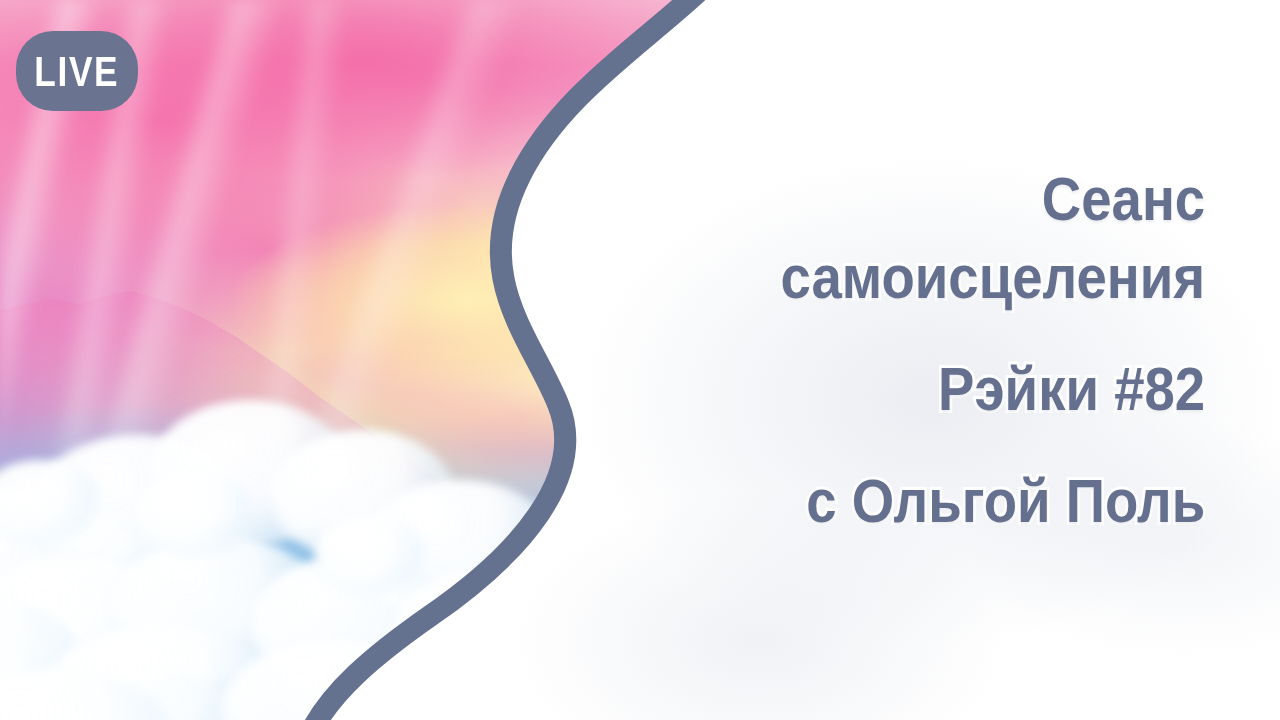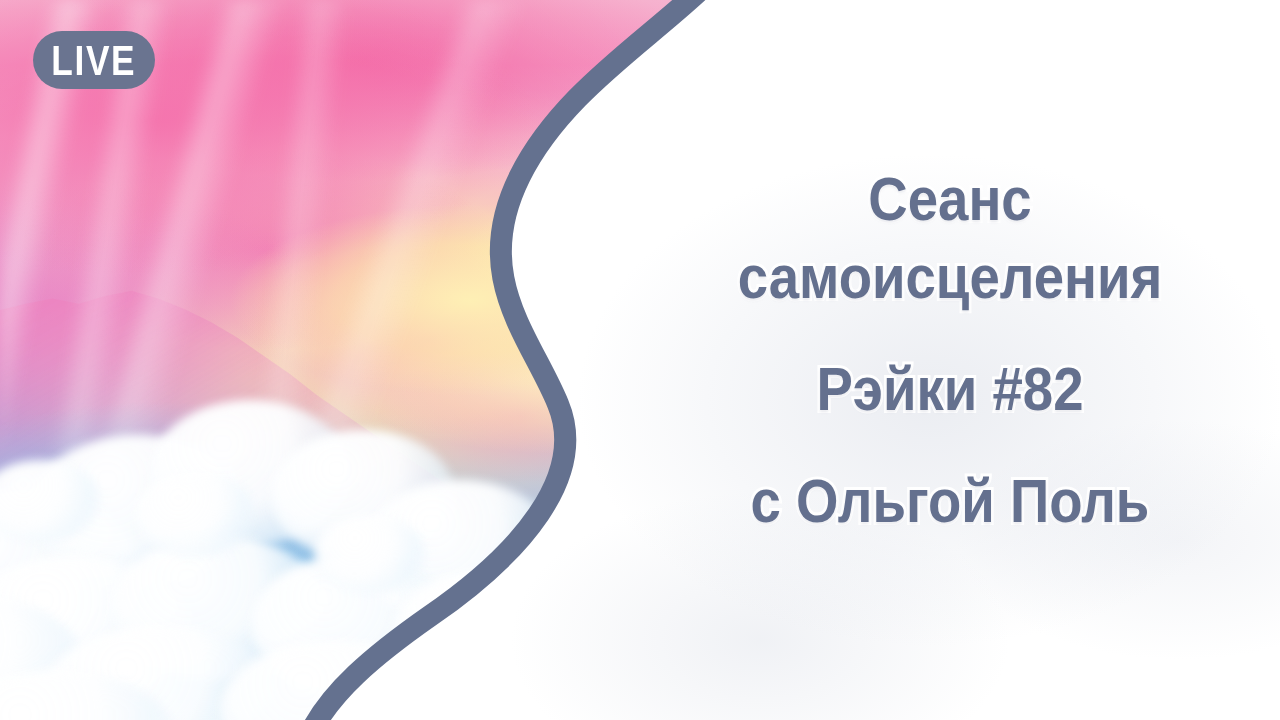--- a/index.html
+++ b/index.html
@@ -160,24 +160,24 @@
     position: absolute;
     inset: 0;
     width: 1280px;
     height: 720px;
     pointer-events: none;
   }
 
   
   .live-badge {
     position: absolute;
-    left: 33px;
+    left: 16px;
     top: 31px;
     width: 122px;
-    height: 58px;
+    height: 80px;
     border-radius: 37px;
     display: flex;
     align-items: center;
     justify-content: center;
   }
   .live-badge-text {
     color: #ffffff;
     font-size: 43px;
     font-weight: bold;
     letter-spacing: 2px;
@@ -185,21 +185,21 @@
     transform: scaleX(0.82);
     font-family: "Liberation Sans Narrow", "Liberation Sans", sans-serif;
   }
 
   
   .title-block {
     position: absolute;
     left: 660px;
     top: 168px;
     width: 580px;
-    text-align: center;
+    text-align: right;
   }
   .title-line {
     font-family: "Liberation Sans Narrow", "Liberation Sans", "DejaVu Sans", sans-serif;
     font-weight: bold;
     line-height: 1.0;
     white-space: nowrap;
     transform: scaleX(0.88);
     -webkit-text-stroke: 6px #ffffff;
     paint-order: stroke fill;
     text-shadow:

